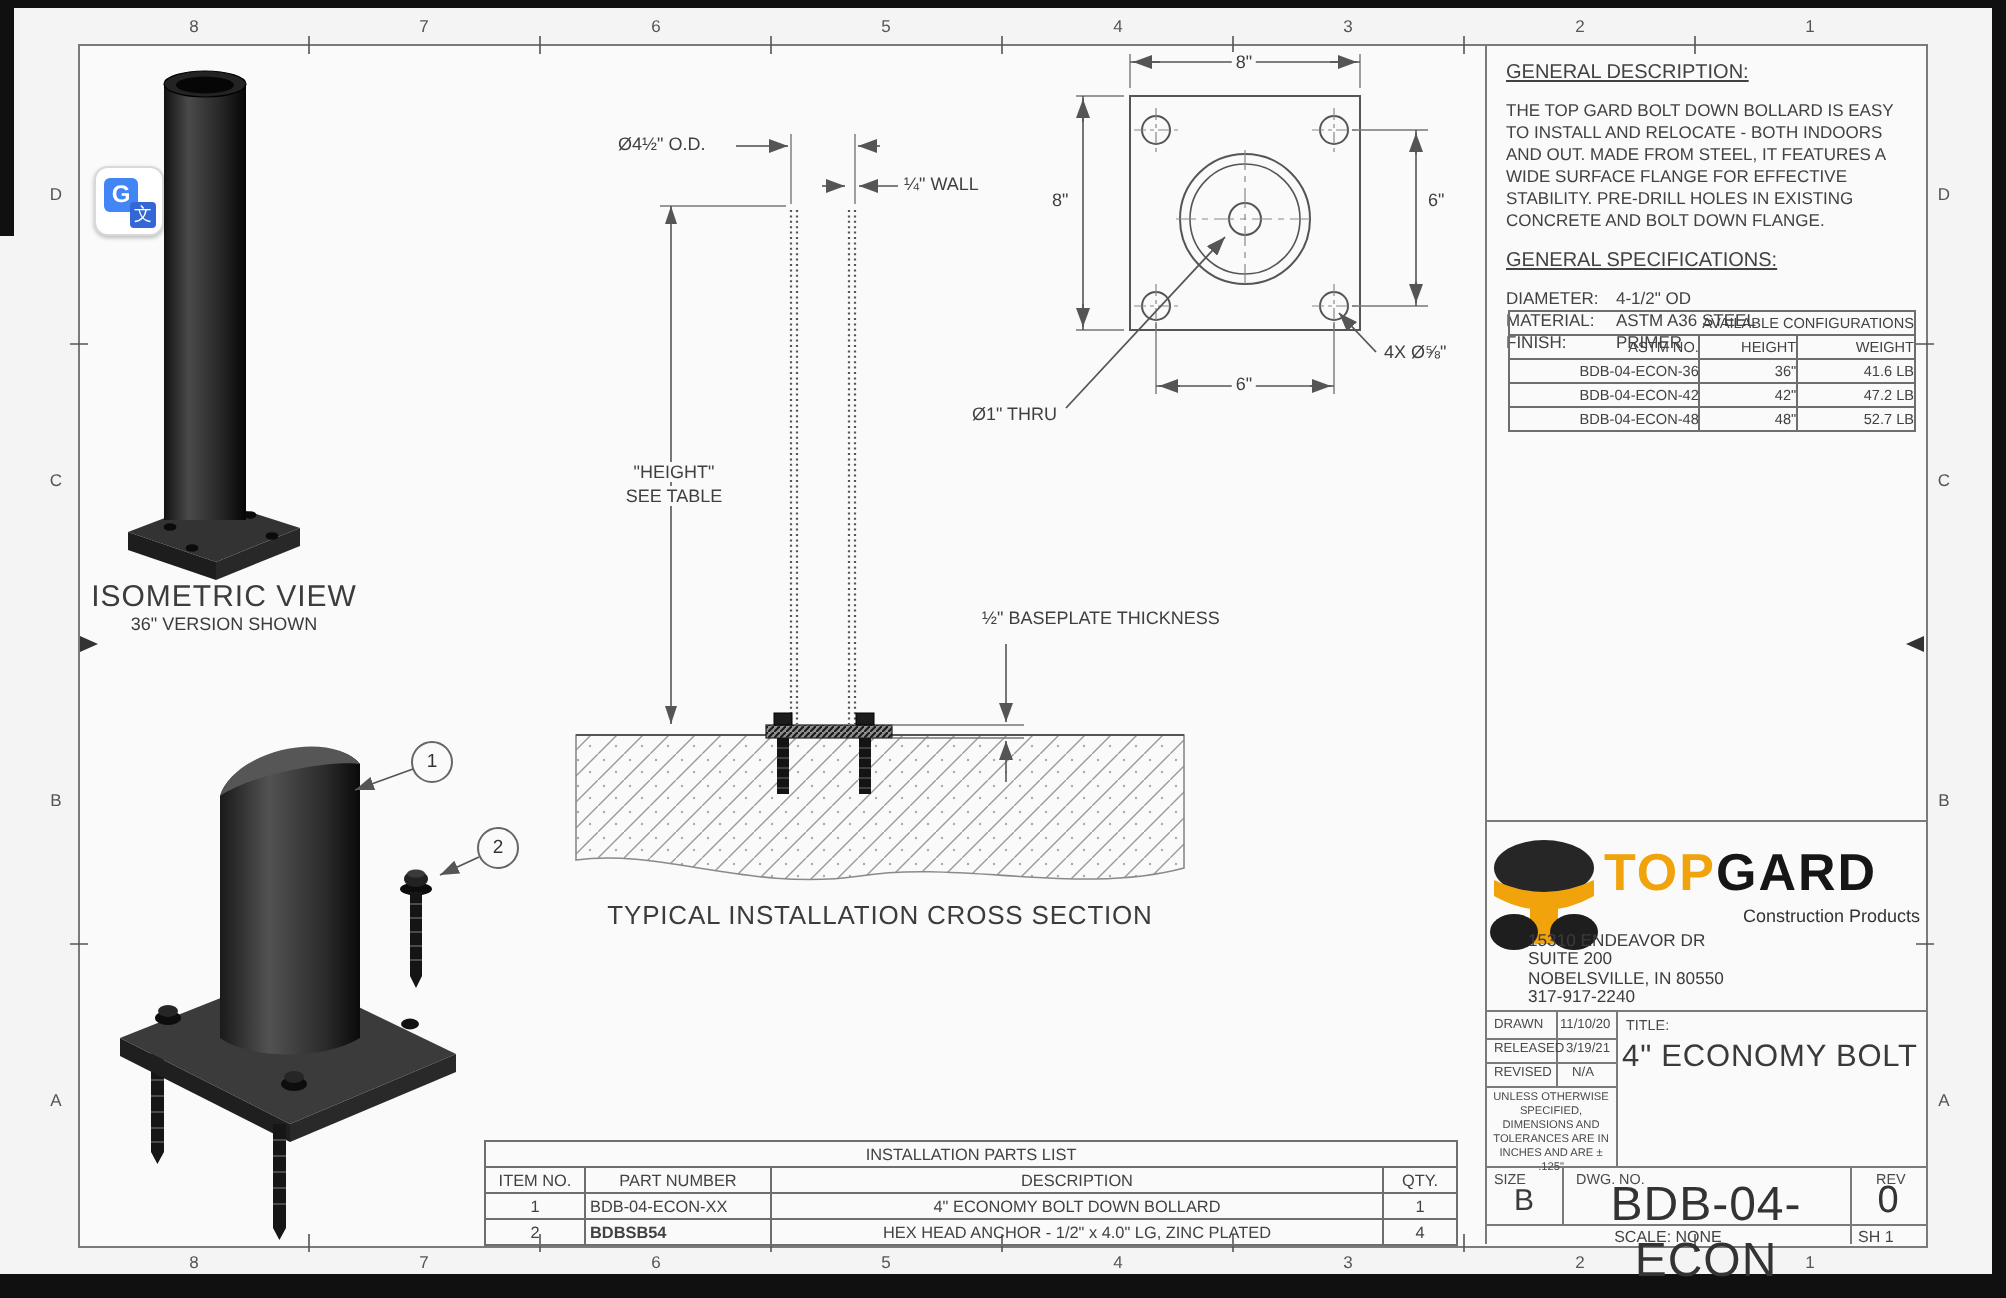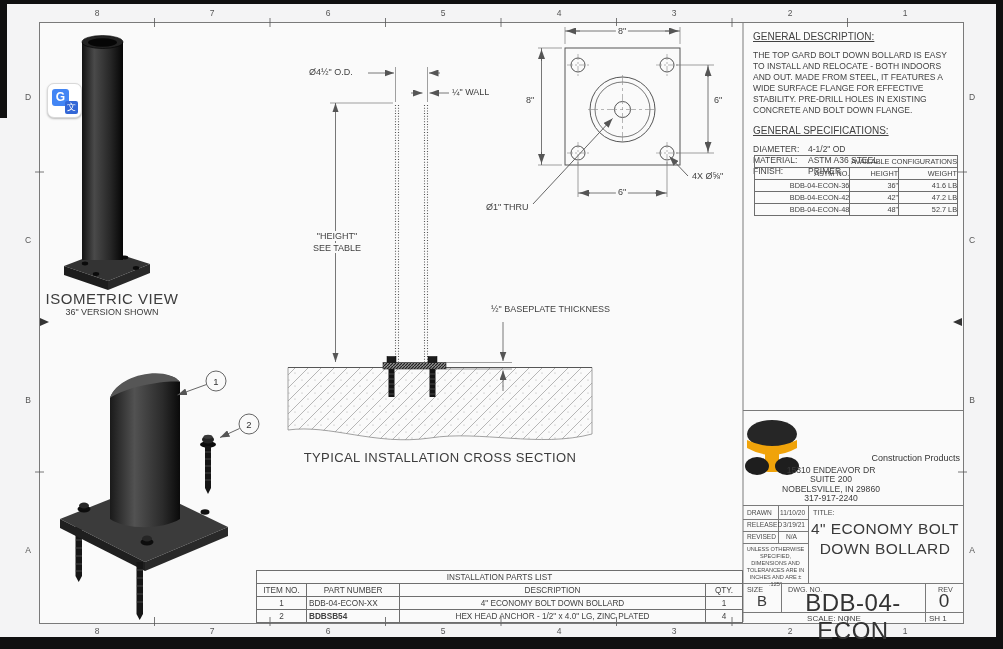--- a/index.html
+++ b/index.html
@@ -18,27 +18,27 @@
   .callout-num{position:absolute;font-size:9.5px;color:#333;transform:translate(-50%,-50%);}
   
   .desc{position:absolute;left:753px;top:30px;width:202px;font-size:8.5px;line-height:1.3;color:#424242;}
   .desc h4{margin:0 0 7px 0;font-size:10px;font-weight:normal;text-decoration:underline;}
   .desc p{margin:0 0 8px 0;}
   .spec{display:flex;}
   .spec .k{width:55px;}
   table{border-collapse:collapse;}
   .cfg{position:absolute;left:754px;top:155px;width:204px;font-size:7.3px;color:#424242;table-layout:fixed;}
   .cfg td,.cfg th{border:1px solid #6e6e6e;text-align:right;font-weight:normal;padding:0;height:11px;overflow:hidden;}
-  .parts{position:absolute;left:256px;top:570px;width:486px;font-size:8.2px;color:#424242;table-layout:fixed;}
+  .parts{position:absolute;left:242px;top:570px;width:486px;font-size:8.2px;color:#424242;table-layout:fixed;}
   .parts td,.parts th{border:1px solid #6e6e6e;text-align:center;font-weight:normal;padding:0;height:12px;overflow:hidden;}
   .tline{position:absolute;background:#7a7a7a;}
   .tb-lbl{position:absolute;font-size:6.6px;color:#4a4a4a;white-space:nowrap;}
   .logo-top{color:#f0a30a;font-weight:bold;}
   .logo-gard{color:#161616;font-weight:bold;}
-  .addr{position:absolute;left:733px;top:466px;width:196px;text-align:center;font-size:8.6px;line-height:1.1;color:#3c3c3c;}
+  .addr{position:absolute;left:764px;top:466px;width:196px;text-align:left;font-size:8.6px;line-height:1.1;color:#3c3c3c;}
   .gt{position:absolute;left:47px;top:83px;width:33px;height:33px;background:#fff;border:1px solid #d9d9d9;border-radius:7px;
       box-shadow:0 1px 2px rgba(0,0,0,.25);}
   .gt .g{position:absolute;left:4px;top:5px;width:17px;height:17px;background:#4285f4;border-radius:3px;
          color:#fff;font-size:12px;font-weight:bold;text-align:center;line-height:17px;}
   .gt .tr{position:absolute;right:3px;bottom:3px;width:13px;height:13px;background:#3367d6;border-radius:2px;
           color:#fff;font-size:9px;text-align:center;line-height:13px;}
 </style>
 </head>
 <body>
 
@@ -307,25 +307,28 @@
     </table>
 
   <div class="tline" style="left:743px;top:410px;width:220px;height:1px;"></div>
   <svg class="abs" style="left:744px;top:414px;" width="58" height="66">
     <ellipse cx="28" cy="20" rx="25" ry="14" fill="#262626"></ellipse>
     <path d="M3,26 Q28,38 53,26 L53,34 Q28,48 3,34 Z" fill="#f0a30a"></path>
     <rect x="21" y="36" width="14" height="22" rx="3" fill="#f0a30a"></rect>
     <ellipse cx="13" cy="52" rx="12" ry="9" fill="#1e1e1e"></ellipse>
     <ellipse cx="43" cy="52" rx="12" ry="9" fill="#1e1e1e"></ellipse>
   </svg>
+  <div class="abs" style="left:802px;top:421px;font-size:26px;letter-spacing:1px;">
+    <span class="logo-top">TOP</span><span class="logo-gard">GARD</span>
+  </div>
   <div class="abs" style="left:845px;top:453px;width:115px;text-align:right;font-size:9px;color:#333;">Construction Products</div>
   <div class="addr">
     <div>15310 ENDEAVOR DR</div>
     <div>SUITE 200</div>
-    <div>NOBELSVILLE, IN 29860</div>
+    <div>NOBELSVILLE, IN 80550</div>
     <div>317-917-2240</div>
   </div>
 
   <div class="tline" style="left:743px;top:505px;width:220px;height:1px;"></div>
   <div class="tline" style="left:808px;top:505px;width:1px;height:78px;"></div>
   <div class="tline" style="left:778px;top:505px;width:1px;height:38px;"></div>
   <div class="tline" style="left:743px;top:519px;width:65px;height:1px;"></div>
   <div class="tline" style="left:743px;top:531px;width:65px;height:1px;"></div>
   <div class="tline" style="left:743px;top:543px;width:65px;height:1px;"></div>
   <div class="tline" style="left:743px;top:583px;width:220px;height:1px;"></div>
@@ -335,21 +338,20 @@
 
   <span class="tb-lbl" style="left:747px;top:509px;">DRAWN</span>
   <span class="tb-lbl" style="left:780px;top:509px;">11/10/20</span>
   <span class="tb-lbl" style="left:747px;top:521px;">RELEASED</span>
   <span class="tb-lbl" style="left:783px;top:521px;">3/19/21</span>
   <span class="tb-lbl" style="left:747px;top:533px;">REVISED</span>
   <span class="tb-lbl" style="left:786px;top:533px;">N/A</span>
   <div class="abs" style="left:745px;top:546px;width:61px;font-size:5.6px;line-height:1.25;text-align:center;color:#4a4a4a;white-space:normal;">UNLESS OTHERWISE SPECIFIED, DIMENSIONS AND TOLERANCES ARE IN INCHES AND ARE ± .125"</div>
   <span class="tb-lbl" style="left:813px;top:508px;font-size:7.2px;">TITLE:</span>
   <div class="abs" style="left:809px;top:520px;width:152px;text-align:center;font-size:15.5px;letter-spacing:.4px;color:#3a3a3a;">4" ECONOMY BOLT</div>
-  <div class="abs" style="left:809px;top:540px;width:152px;text-align:center;font-size:15.5px;letter-spacing:.4px;color:#3a3a3a;">DOWN BOLLARD</div>
   <span class="tb-lbl" style="left:747px;top:585px;font-size:7.2px;">SIZE</span>
   <div class="abs" style="left:743px;top:592px;width:38px;text-align:center;font-size:15px;color:#3a3a3a;">B</div>
   <span class="tb-lbl" style="left:788px;top:585px;font-size:7.2px;">DWG. NO.</span>
   <div class="abs" style="left:781px;top:589px;width:144px;text-align:center;font-size:24px;letter-spacing:.5px;color:#333;">BDB-04-ECON</div>
   <span class="tb-lbl" style="left:938px;top:585px;font-size:7.2px;">REV</span>
   <div class="abs" style="left:925px;top:590px;width:38px;text-align:center;font-size:19px;color:#333;">0</div>
   <div class="abs" style="left:743px;top:614px;width:182px;text-align:center;font-size:8px;color:#444;">SCALE: NONE</div>
   <div class="abs" style="left:929px;top:614px;font-size:8px;color:#444;">SH 1</div>
 
   <table class="parts">

